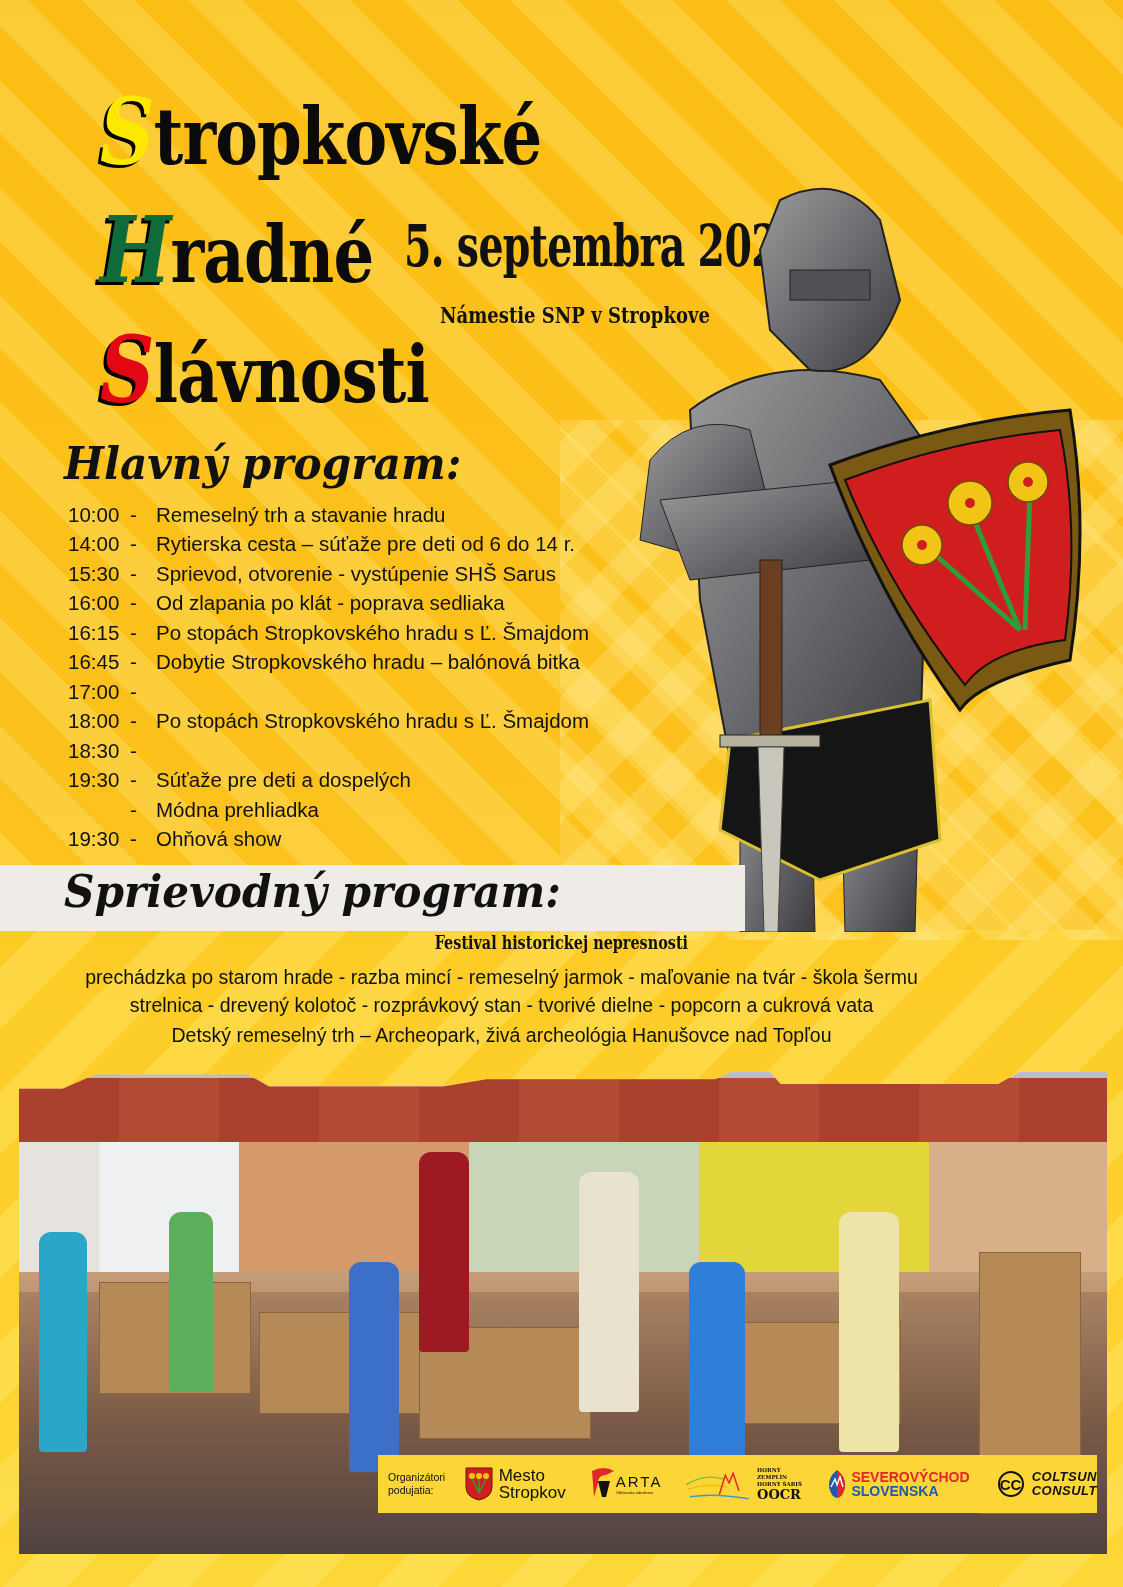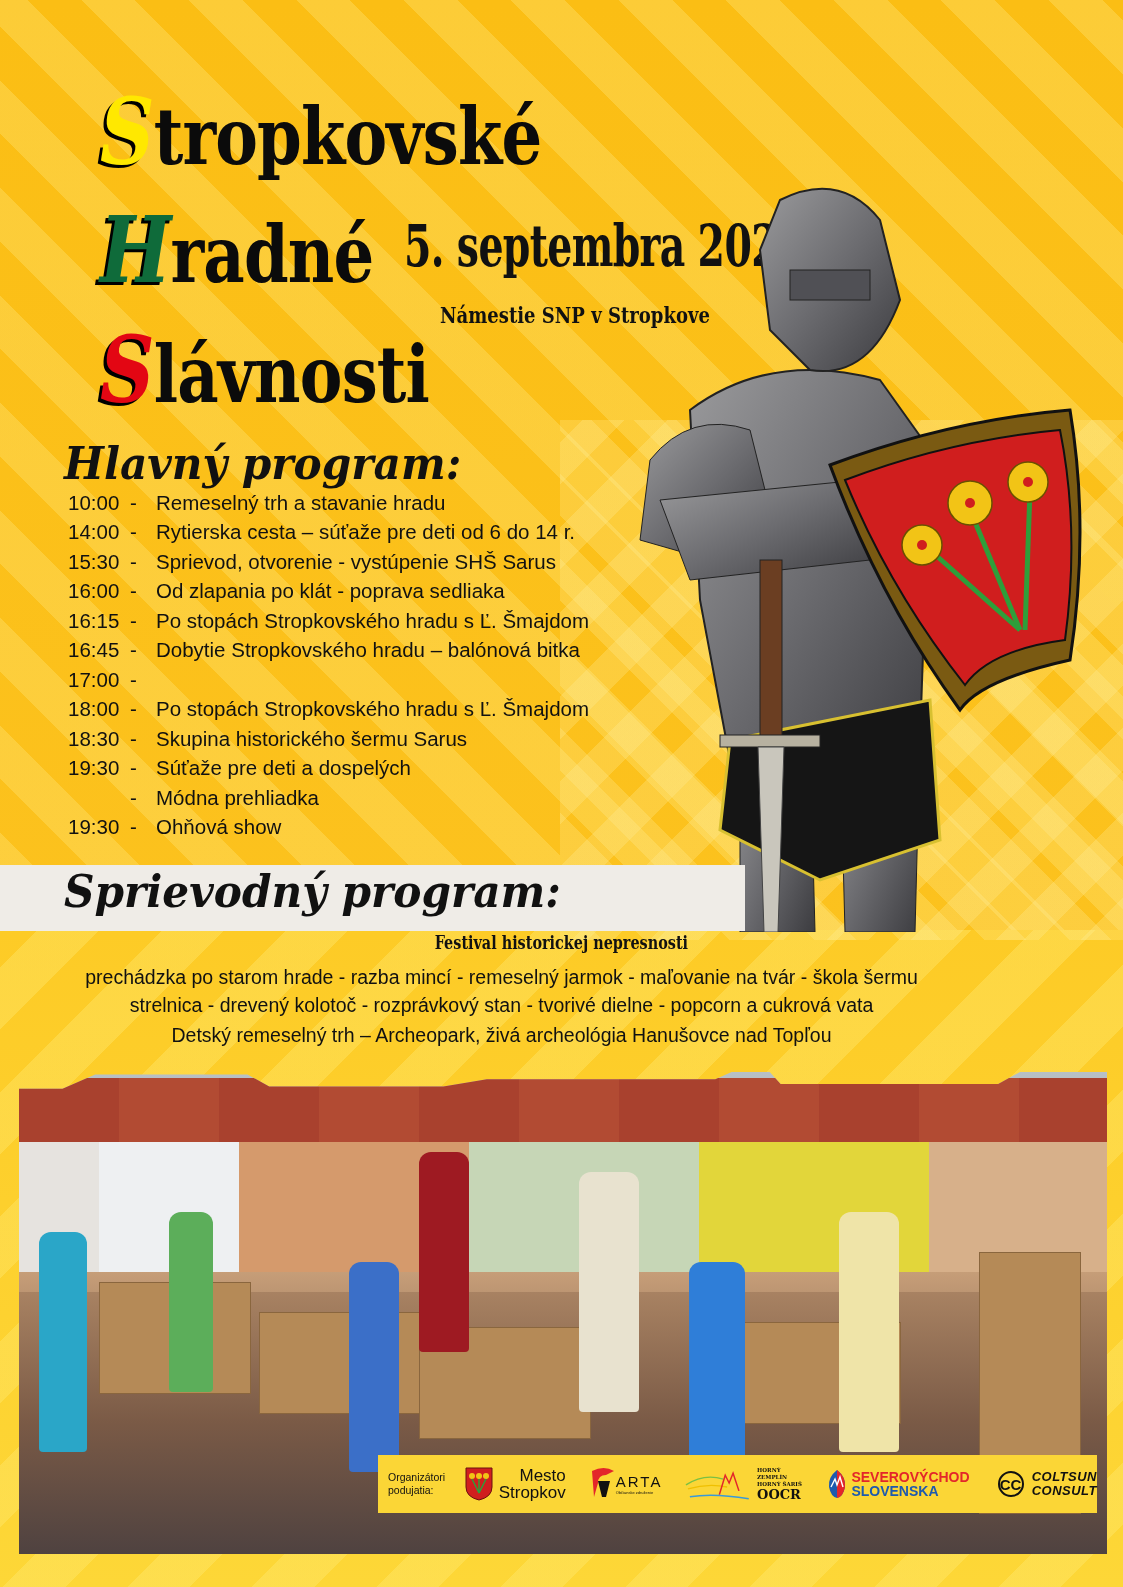--- a/index.html
+++ b/index.html
@@ -55,21 +55,21 @@
     transform:scaleX(0.82); transform-origin:left center; white-space:nowrap;
   }
 
   .section-heading {
     position:absolute; font-family:"DejaVu Serif", serif; font-weight:bold;
     font-size:44px; white-space:nowrap; font-style:italic;
     transform:scaleX(0.96); transform-origin:left center;
   }
   .h-main { left:64px; top:438px; }
 
-  .schedule { position:absolute; left:68px; top:488px; }
+  .schedule { position:absolute; left:68px; top:500px; }
   .sched-row { display:flex; height:29.5px; align-items:center; font-size:20.5px; white-space:nowrap; }
   .sched-time { width:62px; }
   .sched-dash { width:26px; text-align:left; }
   .sched-desc { }
 
   .white-band {
     position:absolute; left:0; top:865px; width:745px; height:66px; background:#EFECE7;
   }
   .h-side { left:64px; top:866px; }
 
@@ -101,21 +101,21 @@
     background:linear-gradient(180deg,#a88262 0%,#7a5a46 50%,#4f4240 100%); }
   .box { position:absolute; background:#b58a57; border:1px solid #8a663e; }
   .person { position:absolute; border-radius:12px 12px 4px 4px; }
 
   .sponsor-bar {
     position:absolute; left:378px; top:1455px; width:719px; height:58px;
     background:#FBD636; display:flex; align-items:center; gap:0;
   }
   .sp-label { font-size:10.5px; line-height:13px; margin-left:10px; width:72px; }
   .sp-item { display:flex; align-items:center; height:100%; }
-  .sp-mesto { margin-left:6px;text-align:right; }
+  .sp-mesto { margin-left:6px; }
   .sp-mesto-text { font-size:17px; line-height:17px; margin-left:6px; }
   .sp-arta { margin-left:24px; }
   .sp-arta-text { font-size:15px; letter-spacing:2px; }
   .sp-sev { margin-left:16px; }
   .sp-sev-text { font-size:14px; font-weight:bold; line-height:14px; margin-left:4px; }
   .sp-sev-text .a { color:#E3262A; } .sp-sev-text .b { color:#1E5AAE; }
   .sp-oocr { margin-left:22px; }
   .sp-oocr-small { font-family:"DejaVu Serif",serif; font-size:5.5px; line-height:7px; font-weight:bold; }
   .sp-oocr-big { font-family:"DejaVu Serif",serif; font-size:13px; font-weight:bold; line-height:13px; }
   .sp-colt { margin-left:28px; }
@@ -227,21 +227,20 @@
       <span class="sched-dash">-</span>
     </div>
   <div class="sched-row">
       <span class="sched-time">18:00</span>
       <span class="sched-dash">-</span>
       <span class="sched-desc">Po stopách Stropkovského hradu s Ľ. Šmajdom</span>
     </div>
   <div class="sched-row">
       <span class="sched-time">18:30</span>
       <span class="sched-dash">-</span>
-      <span class="sched-desc">Skupina historického šermu Sarus</span>
     </div>
   <div class="sched-row">
       <span class="sched-time">19:30</span>
       <span class="sched-dash">-</span>
       <span class="sched-desc">Súťaže pre deti a dospelých</span>
     </div>
   <div class="sched-row">
       <span class="sched-time"></span>
       <span class="sched-dash">-</span>
       <span class="sched-desc">Módna prehliadka</span>

